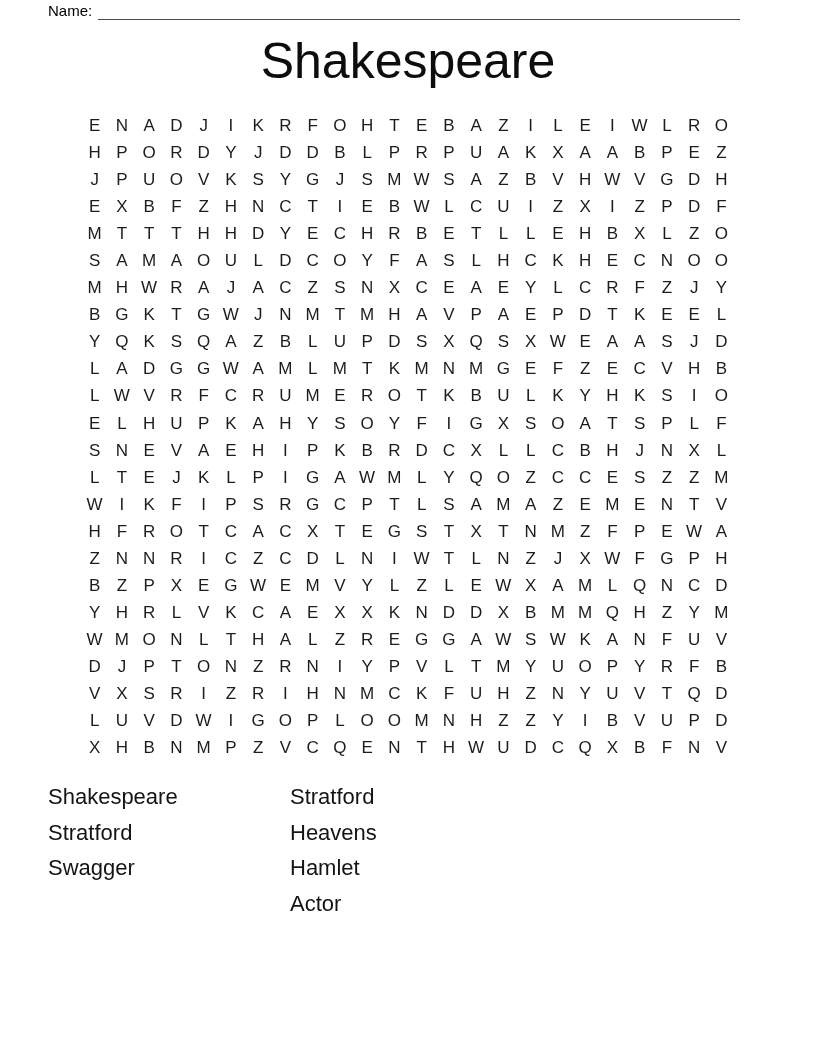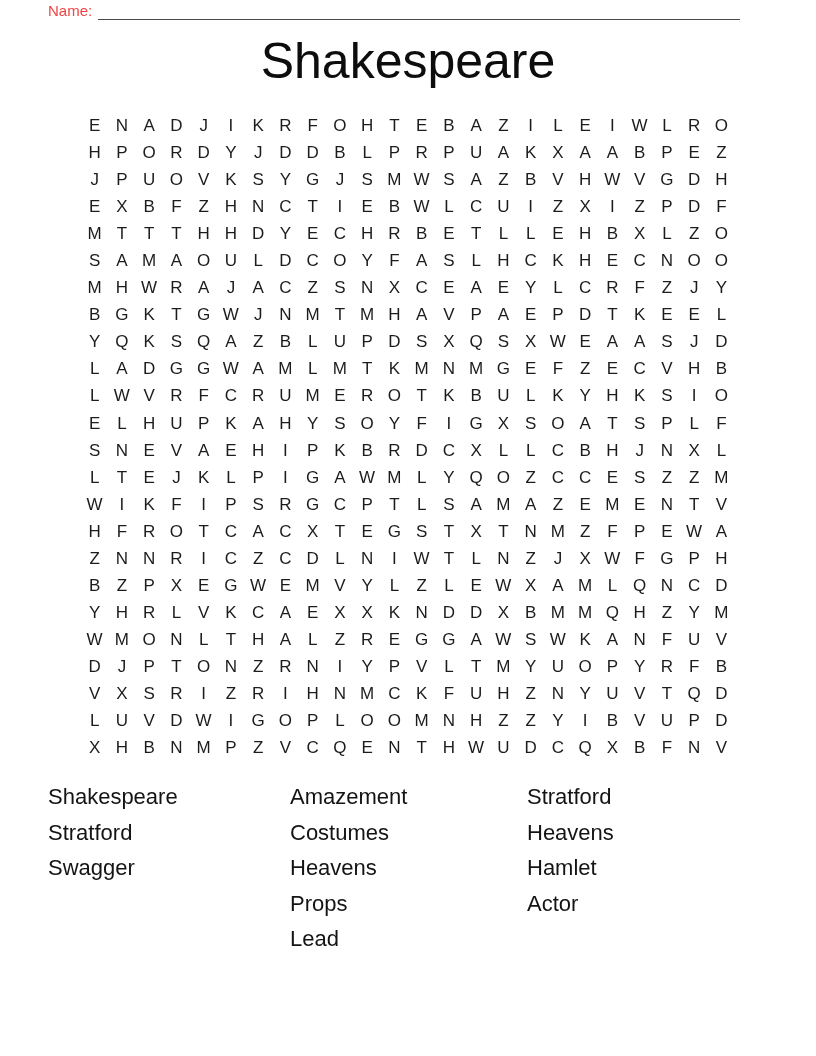--- a/index.html
+++ b/index.html
@@ -23,21 +23,21 @@
     position: absolute;
     top: 1px;
     left: 48px;
     right: 76px;
     display: flex;
     align-items: flex-end;
   }
   .name-label {
     font-size: 15px;
     line-height: 19px;
-    color: #ef4444;
+    color: #000000;
     white-space: nowrap;
     padding-right: 6px;
   }
   .name-underline {
     flex: 1 1 auto;
     height: 19px;
     border-bottom: 1px solid #4a4a4a;
   }
   
   .title {
@@ -726,27 +726,20 @@
         <span class="cell">V</span>
       </div>
     </div>
 
   <div class="words">
     <div class="word-col word-col-1">
         <div class="word">Shakespeare</div>
         <div class="word">Stratford</div>
         <div class="word">Swagger</div>
       </div>
-    <div class="word-col word-col-2">
-        <div class="word">Amazement</div>
-        <div class="word">Costumes</div>
-        <div class="word">Heavens</div>
-        <div class="word">Props</div>
-        <div class="word">Lead</div>
-      </div>
     <div class="word-col word-col-3">
         <div class="word">Stratford</div>
         <div class="word">Heavens</div>
         <div class="word">Hamlet</div>
         <div class="word">Actor</div>
       </div>
   </div>
 
 </div>
 

